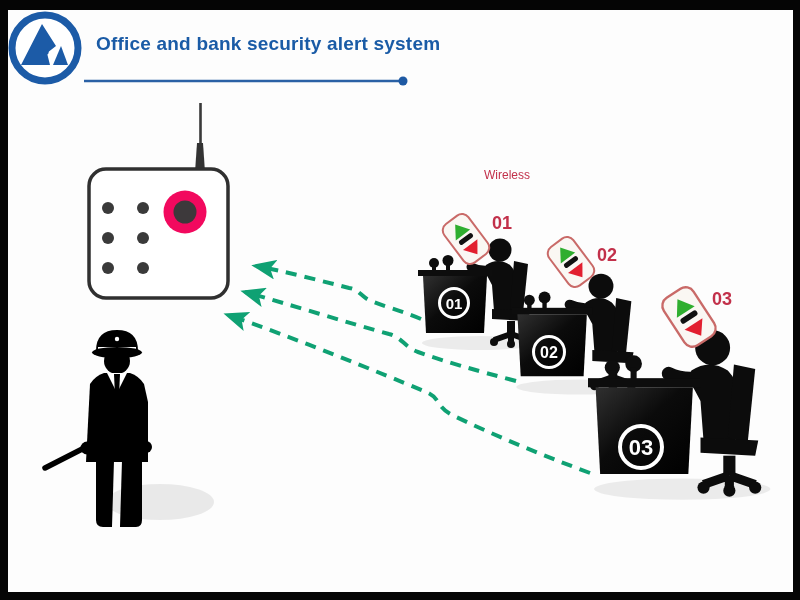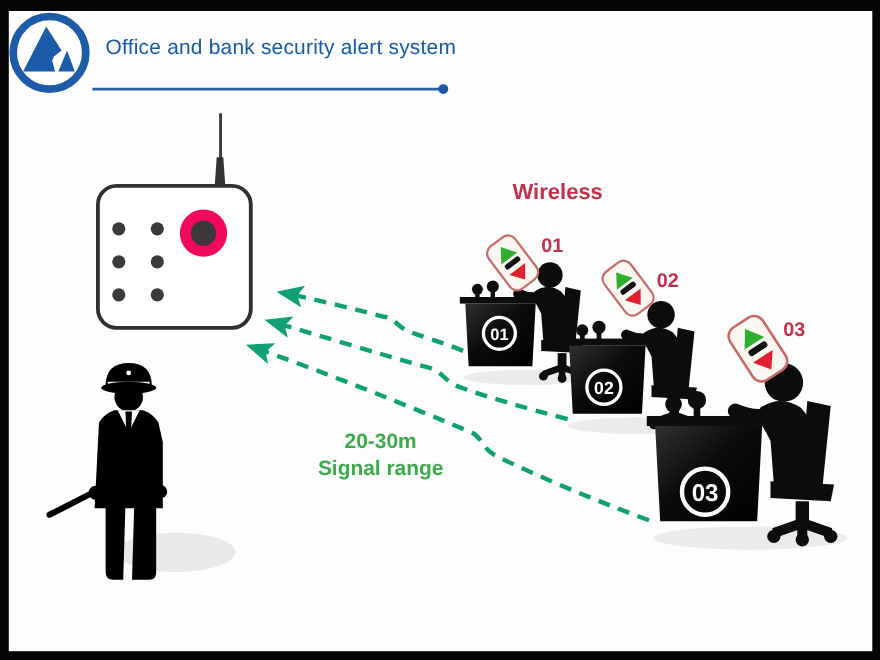--- a/index.html
+++ b/index.html
@@ -14,28 +14,28 @@
   .canvas{
     position:absolute;
     left:8px; top:10px; right:7px; bottom:8px;
     background:#fdfdfd;
     overflow:hidden;
   }
   svg.scene{position:absolute;left:-8px;top:-10px;width:800px;height:600px;}
   .overlay{position:absolute;margin:0;}
   .page-title{
     left:88px; top:23px;
-    font-size:19px; font-weight:normal;
+    font-size:19px; font-weight:bold;
     color:#1a5ba6; letter-spacing:0.2px;
     white-space:nowrap;
   }
   .remote-heading{
     left:431px; top:154px; width:136px;
     text-align:center;
-    font-size:20px; font-weight:bold; line-height:22px;
+    font-size:12px; font-weight:normal; line-height:22px;
     color:#c2304a;
   }
   .remote-num{
     width:80px; text-align:center;
     font-size:18px; font-weight:bold;
     color:#c2304a;
   }
   .num-01{left:454px; top:203px;}
   .num-02{left:559px; top:235px;}
   .num-03{left:674px; top:279px;}
@@ -182,19 +182,15 @@
     <p class="overlay page-title">Office and bank security alert system</p>
 
     <div class="overlay remote-heading">
       <div>Wireless</div>
     </div>
 
     <div class="overlay remote-num num-01">01</div>
     <div class="overlay remote-num num-02">02</div>
     <div class="overlay remote-num num-03">03</div>
 
-    <div class="overlay signal-text">
-      <div>20-30m</div>
-      <div>Signal range</div>
-    </div>
 
   </div>
 </div>
 
 </body></html>

